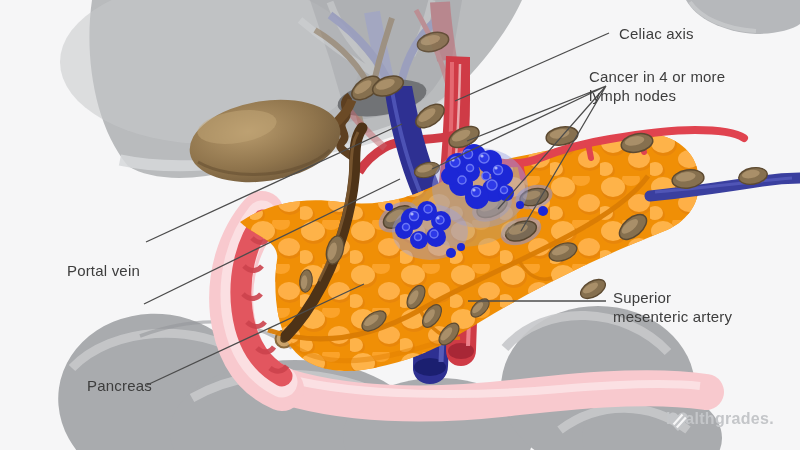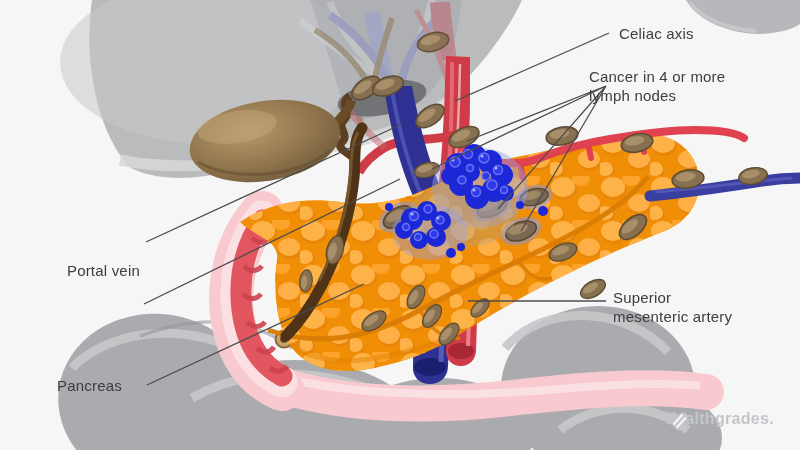--- a/index.html
+++ b/index.html
@@ -234,21 +234,21 @@
     <path d="M144,304 L400,179"></path>
     <path d="M147,385 L364,284"></path>
     <path d="M468,301 L606,301"></path>
   </g>
 </svg>
 
 <div class="lbl" style="left:619px;top:24px;">Celiac axis</div>
 <div class="lbl" style="left:589px;top:67px;width:175px;">Cancer in 4 or more
 lymph nodes</div>
 <div class="lbl right" style="left:20px;top:234px;width:120px;margin-top:27px;">Portal vein</div>
-<div class="lbl right" style="left:2px;top:376px;width:120px;">Pancreas</div>
+<div class="lbl right" style="left:32px;top:376px;width:120px;">Pancreas</div>
 <div class="lbl" style="left:613px;top:288px;width:170px;">Superior
 mesenteric artery</div>
 
 <div class="logo">
   <svg width="24" height="24" viewBox="0 0 24 24">
     <path d="M12,21 C5.5,14.5 2.5,10.5 2.5,6.8 C2.5,4 4.8,2.4 7.1,2.4 C9.1,2.4 10.9,3.7 12,5.3
              C13.1,3.7 14.9,2.4 16.9,2.4 C19.2,2.4 21.5,4 21.5,6.8 C21.5,10.5 18.5,14.5 12,21 Z" fill="#c4c6c9"></path>
     <path d="M7.5,14.5 L16.5,4.5 M10.8,17.5 L19.8,7.5" stroke="#f6f6f7" stroke-width="2.2" fill="none"></path>
   </svg>
   <span>healthgrades.</span>

